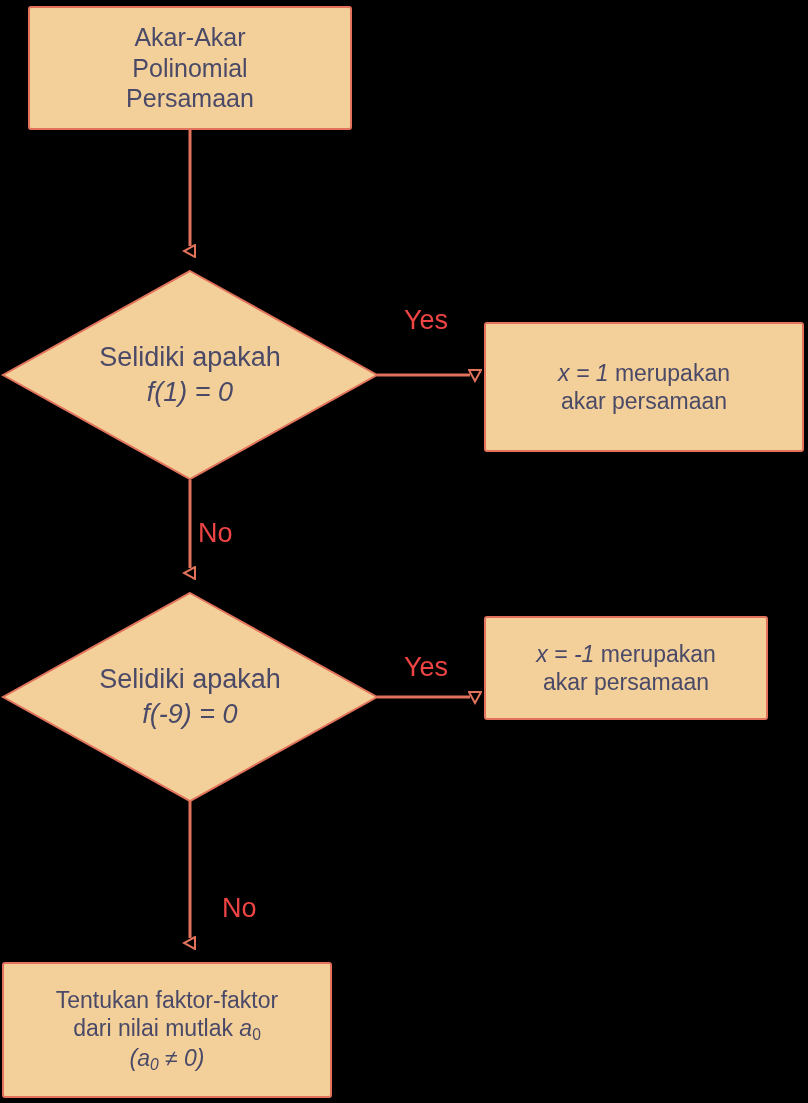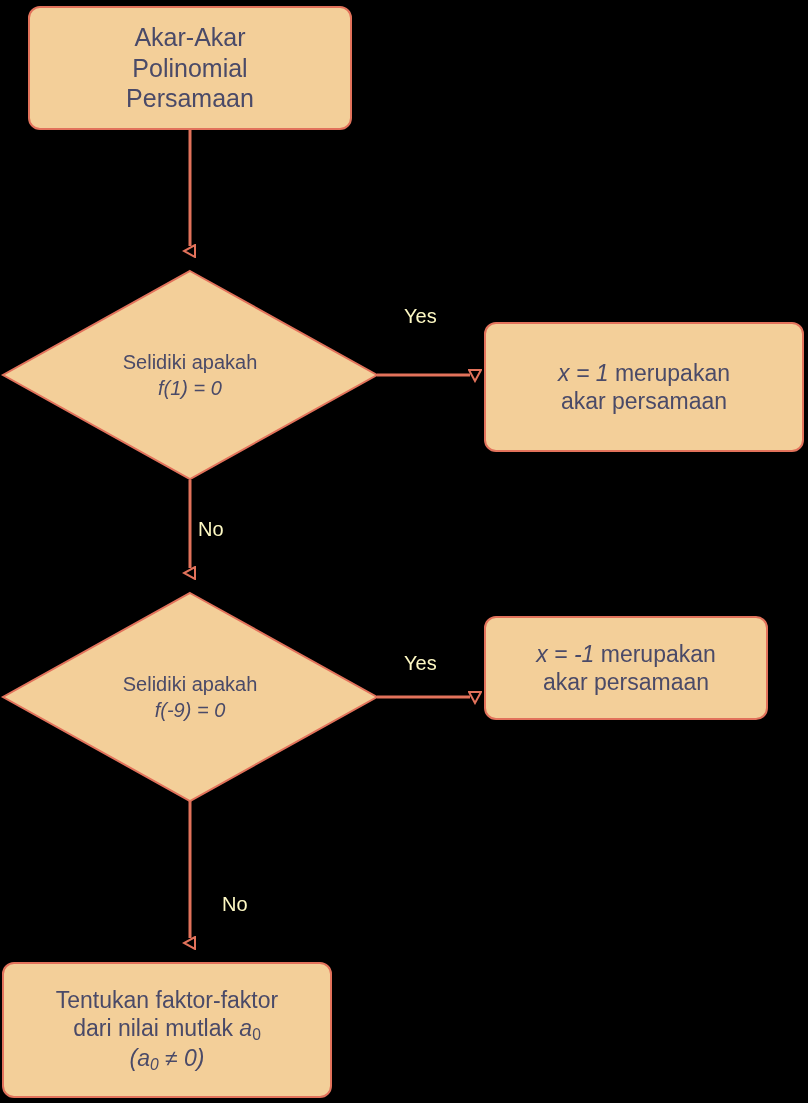--- a/index.html
+++ b/index.html
@@ -32,21 +32,21 @@
     display: flex;
     align-items: center;
     justify-content: center;
     text-align: center;
     color: #4a4a68;
     line-height: 1.22;
   }
   .box {
     background: #f3cf99;
     border: 2px solid #e2725b;
-    border-radius: 12px;
+    border-radius: 3px;
   }
   .diamond-wrap {
     position: absolute;
   }
   .diamond-label {
     position: absolute;
     left: 0;
     top: 0;
     width: 100%;
     height: 100%;
@@ -59,26 +59,26 @@
     line-height: 1.3;
     pointer-events: none;
   }
   .t-start {
     font-size: 25px;
   }
   .t-box {
     font-size: 23px;
   }
   .t-diamond {
-    font-size: 20px;
+    font-size: 27px;
   }
   .edge-label {
     position: absolute;
-    color: #fef9c3;
-    font-size: 20px;
+    color: #ef4444;
+    font-size: 27px;
     white-space: nowrap;
   }
   .ital {
     font-style: italic;
   }
   sub {
     font-size: 0.68em;
     vertical-align: -0.25em;
   }
 </style>

